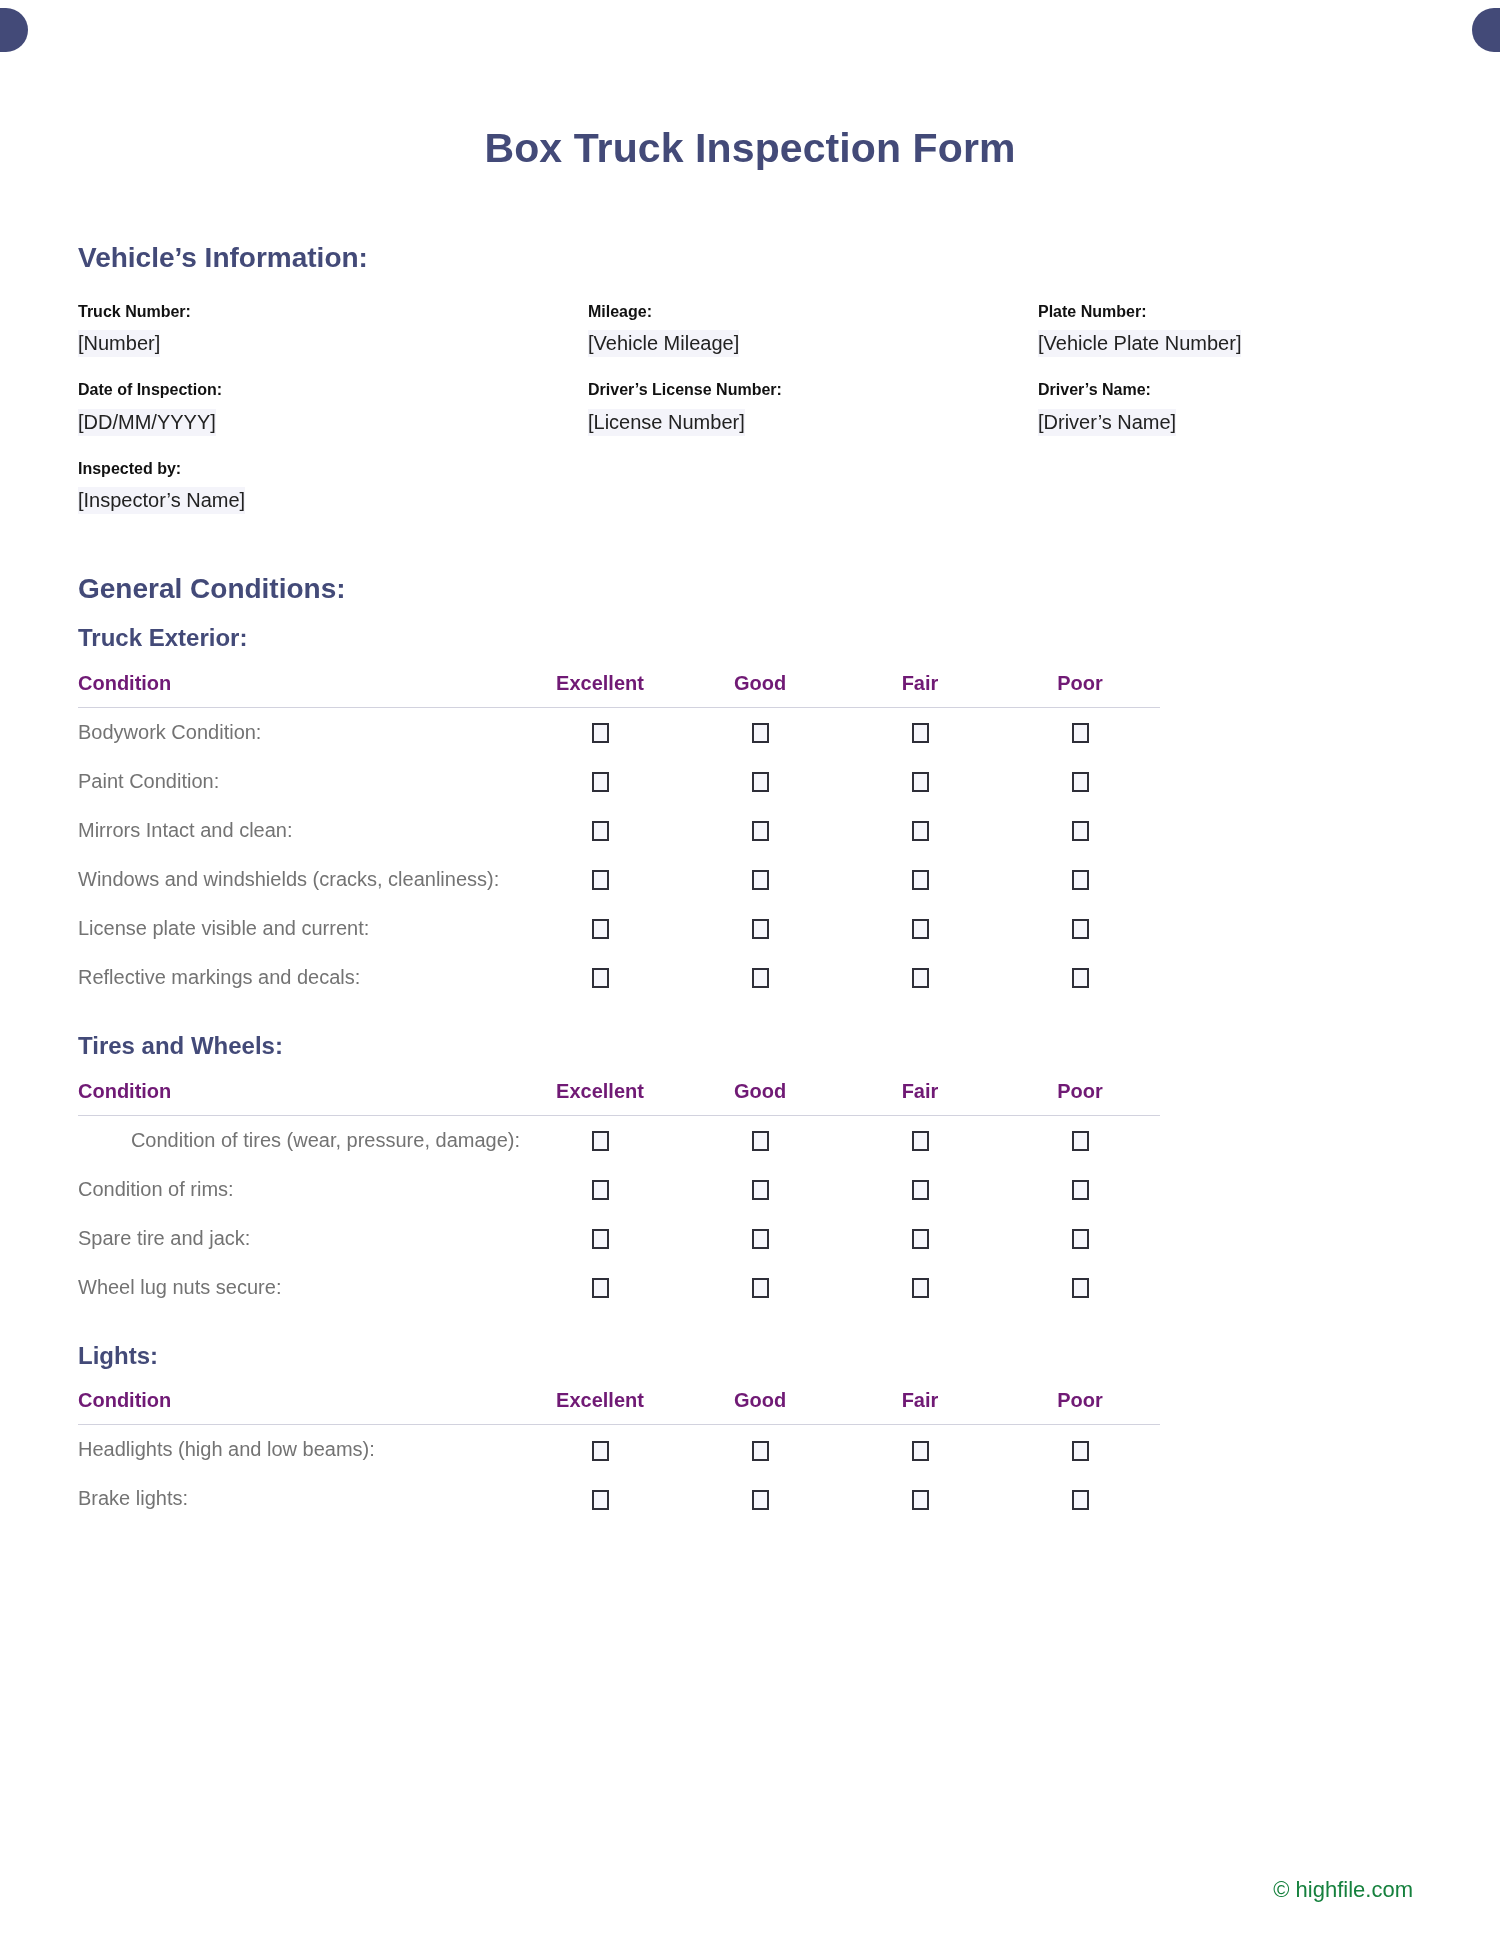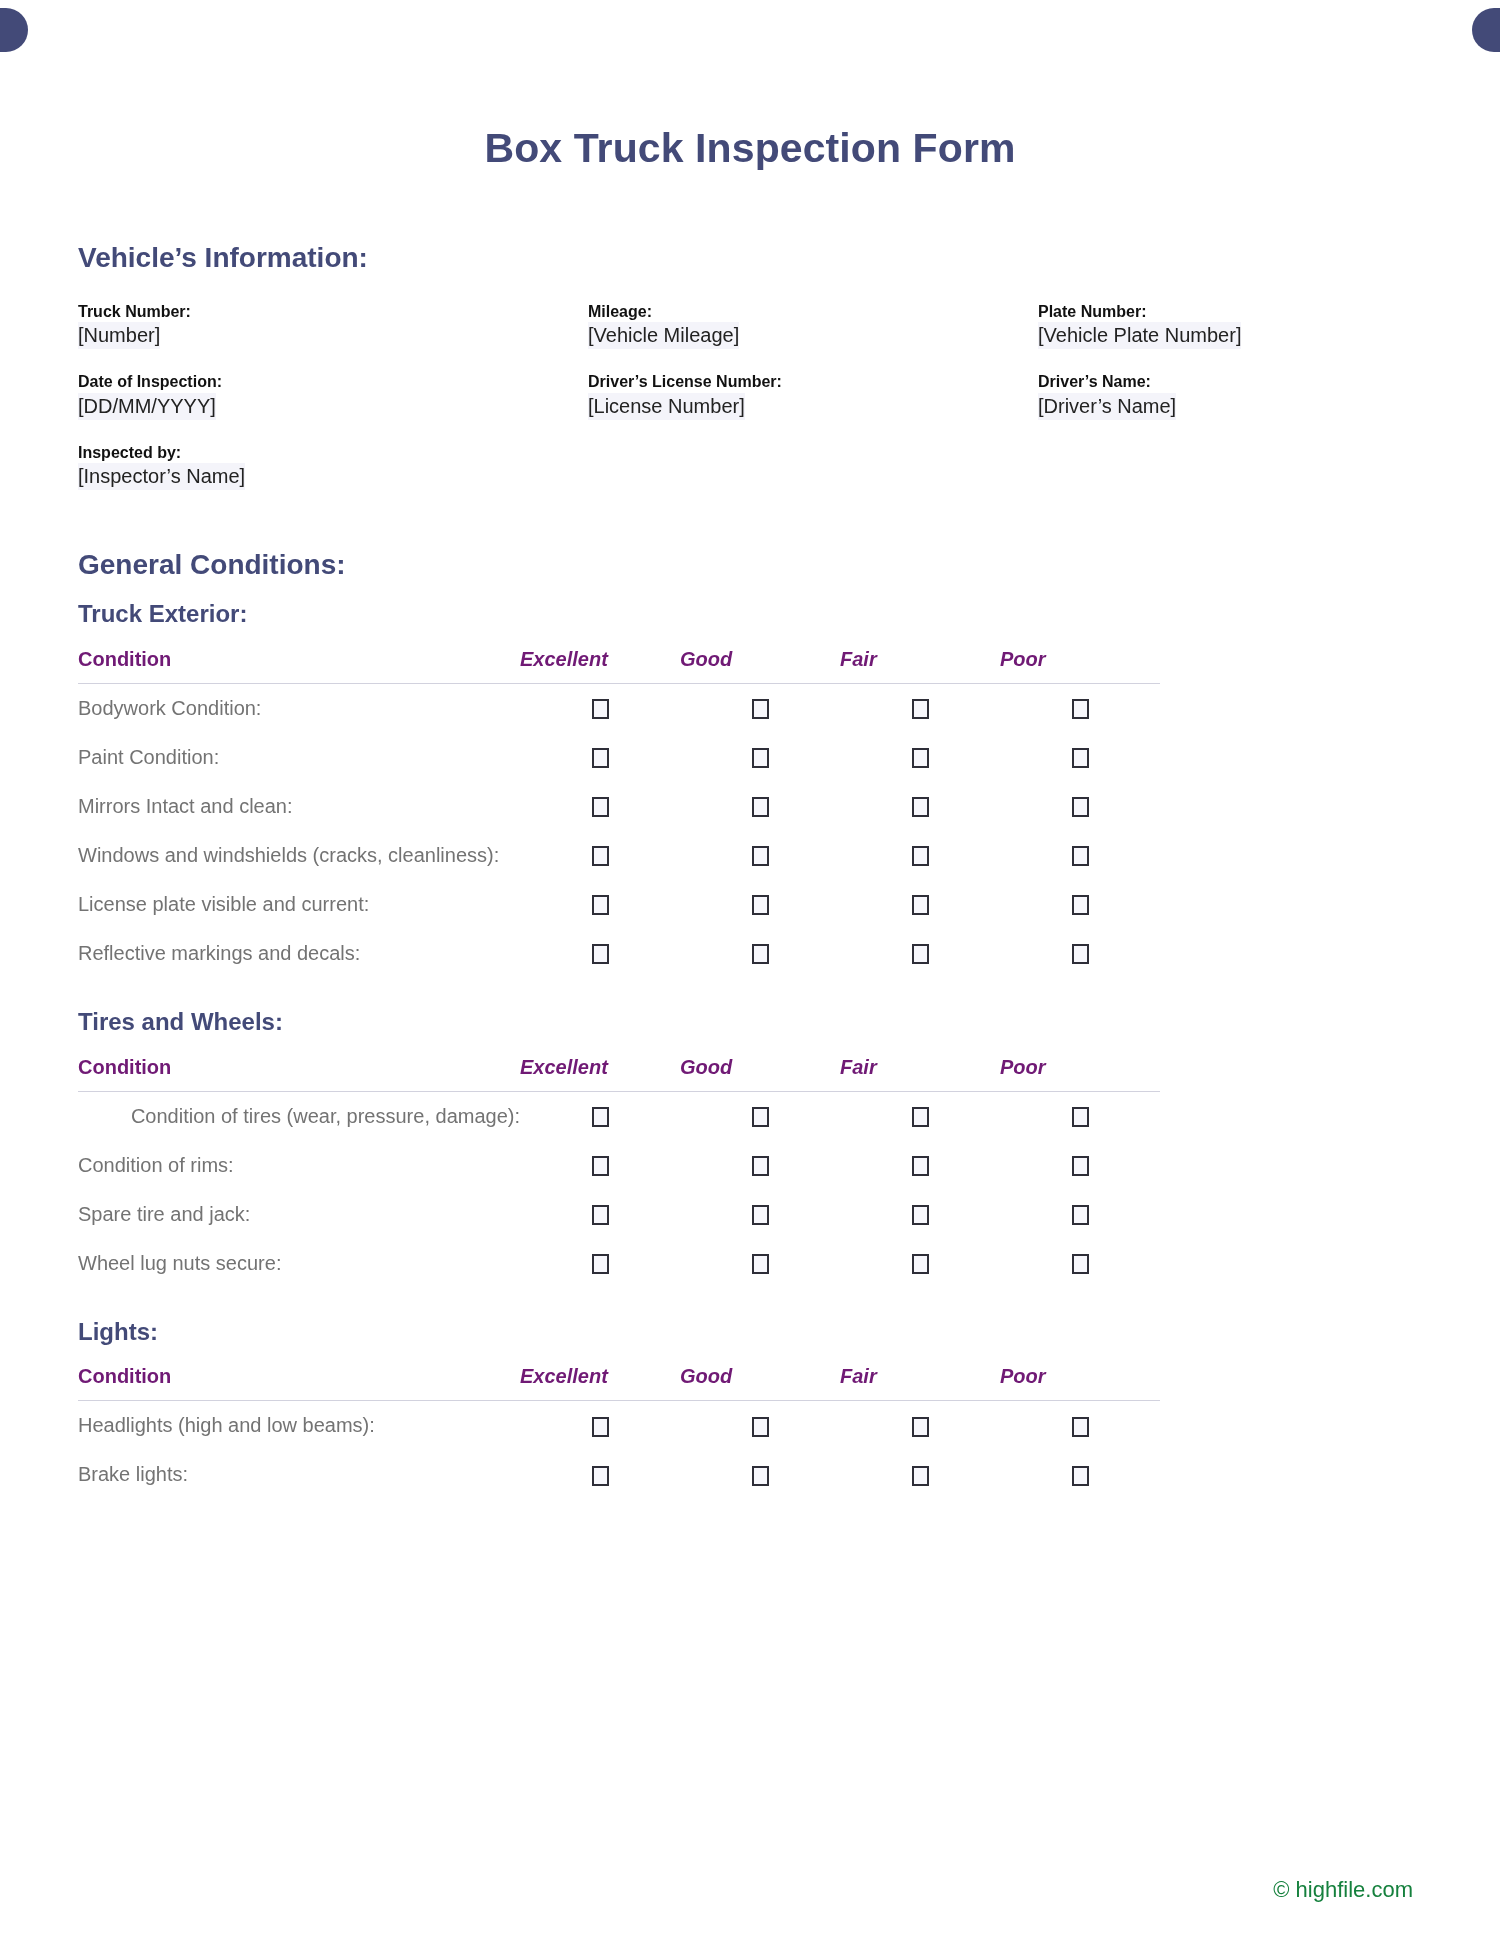--- a/index.html
+++ b/index.html
@@ -90,21 +90,21 @@
     color: #111111;
     line-height: 1.35;
     display: block;
   }
   .info-value {
     font-size: 20px;
     color: #222222;
     line-height: 1.35;
     display: inline-block;
     background: #f4f4fa;
-    margin-top: 0;
+    margin-top: 8px;
   }
 
   
   .general-block { margin-top: 36px; }
 
   .cond-table {
     width: 1082px;
     border-collapse: collapse;
     margin-top: 18px;
     table-layout: fixed;
@@ -115,22 +115,21 @@
   .cond-table thead th {
     color: #701a75;
     font-size: 20px;
     font-weight: bold;
     text-align: left;
     padding: 0 0 12px 0;
     border-bottom: 1px solid #d2d2de;
     line-height: 1.2;
   }
   .cond-table thead th.opt-head {
-    text-align: left;
-    font-style: italic;
+    text-align: center;
   }
   .cond-table tbody td {
     font-size: 20px;
     color: #737373;
     padding: 9px 0;
     line-height: 1.55;
     vertical-align: middle;
   }
   .cond-table tbody td.opt-cell {
     text-align: center;

